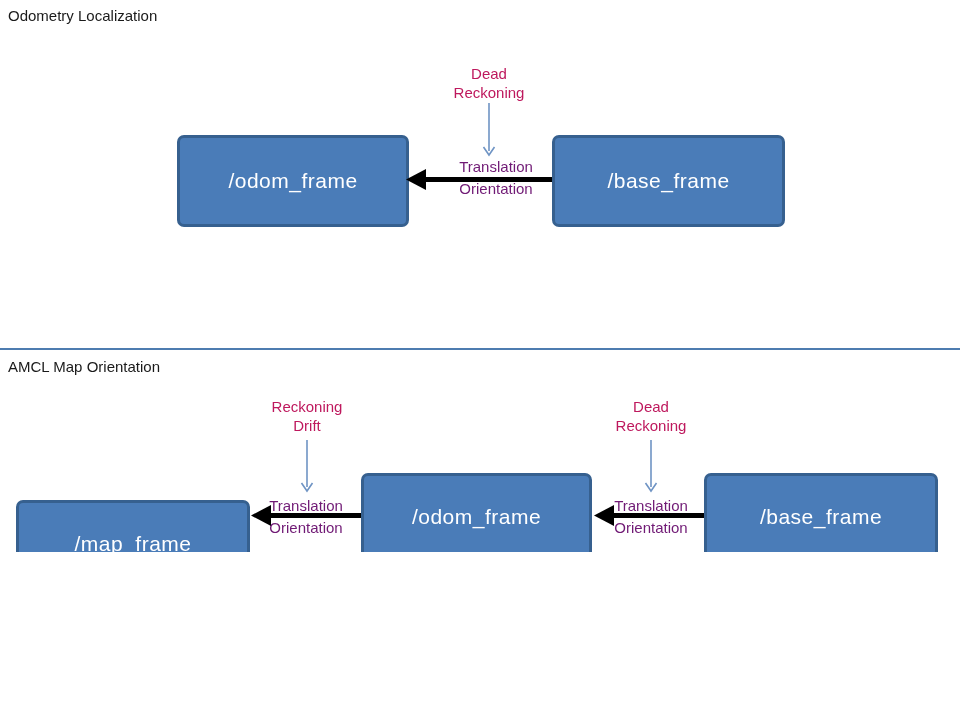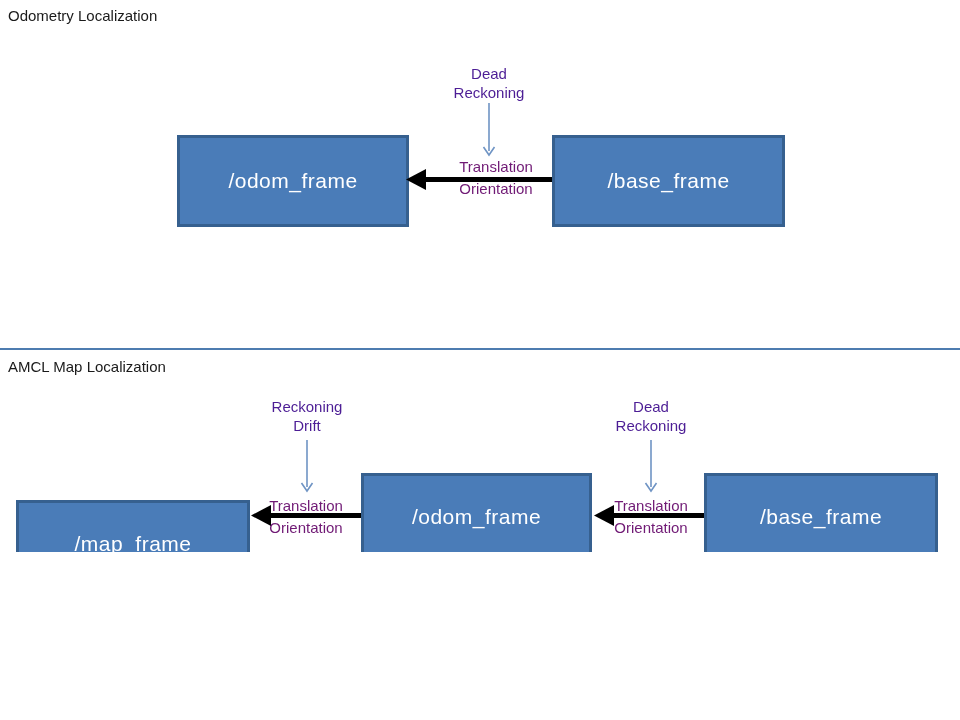--- a/index.html
+++ b/index.html
@@ -16,35 +16,35 @@
     font-size:15px;
     color:#1a1a1a;
     white-space:nowrap;
   }
   .frame-box{
     position:absolute;
     background:var(--box_fill);
     border:3px solid var(--box_border);
     box-sizing:border-box;
     display:flex;align-items:center;justify-content:center;
-    border-radius:0;
+    border-radius:7px;
   }
   .frame-box .box-label{
     color:var(--box_text);
     font-size:21px;
     letter-spacing:0.5px;
     white-space:nowrap;
   }
   .annotation{
     position:absolute;
     width:120px;
     text-align:center;
     font-size:15px;
     line-height:19px;
-    color:#4c1d95;
+    color:#be185d;
   }
   .arrow-label{
     position:absolute;
     width:120px;
     text-align:center;
     font-size:15px;
     color:#701a75;
   }
   .arrow-label .l1{display:block;line-height:15px;margin-bottom:7px;}
   .arrow-label .l2{display:block;line-height:15px;}
@@ -95,21 +95,21 @@
     <span>Reckoning</span>
   </div>
 
   <div class="arrow-label" style="left:436px;top:159px;">
     <span class="l1">Translation</span>
     <span class="l2">Orientation</span>
   </div>
 
   <div class="divider" style="top:348px;"></div>
 
-  <div class="section-title" style="left:8px;top:358px;">AMCL Map Localization</div>
+  <div class="section-title" style="left:8px;top:358px;">AMCL Map Orientation</div>
 
   <div class="frame-box" style="left:16px;top:473px;width:234px;height:88px;margin-top:27px;">
     <span class="box-label">/map_frame</span>
   </div>
 
   <div class="frame-box" style="left:361px;top:473px;width:231px;height:88px;">
     <span class="box-label">/odom_frame</span>
   </div>
 
   <div class="frame-box" style="left:704px;top:473px;width:234px;height:88px;">

